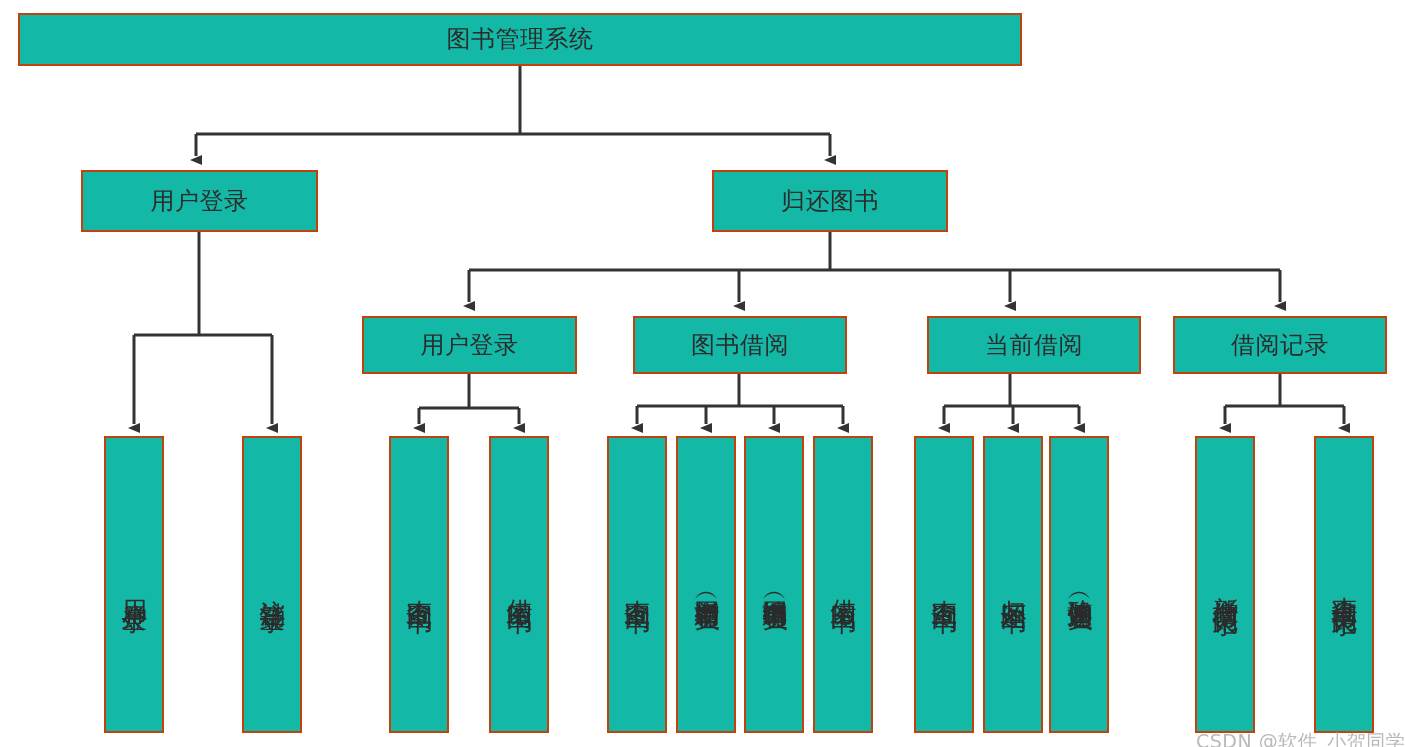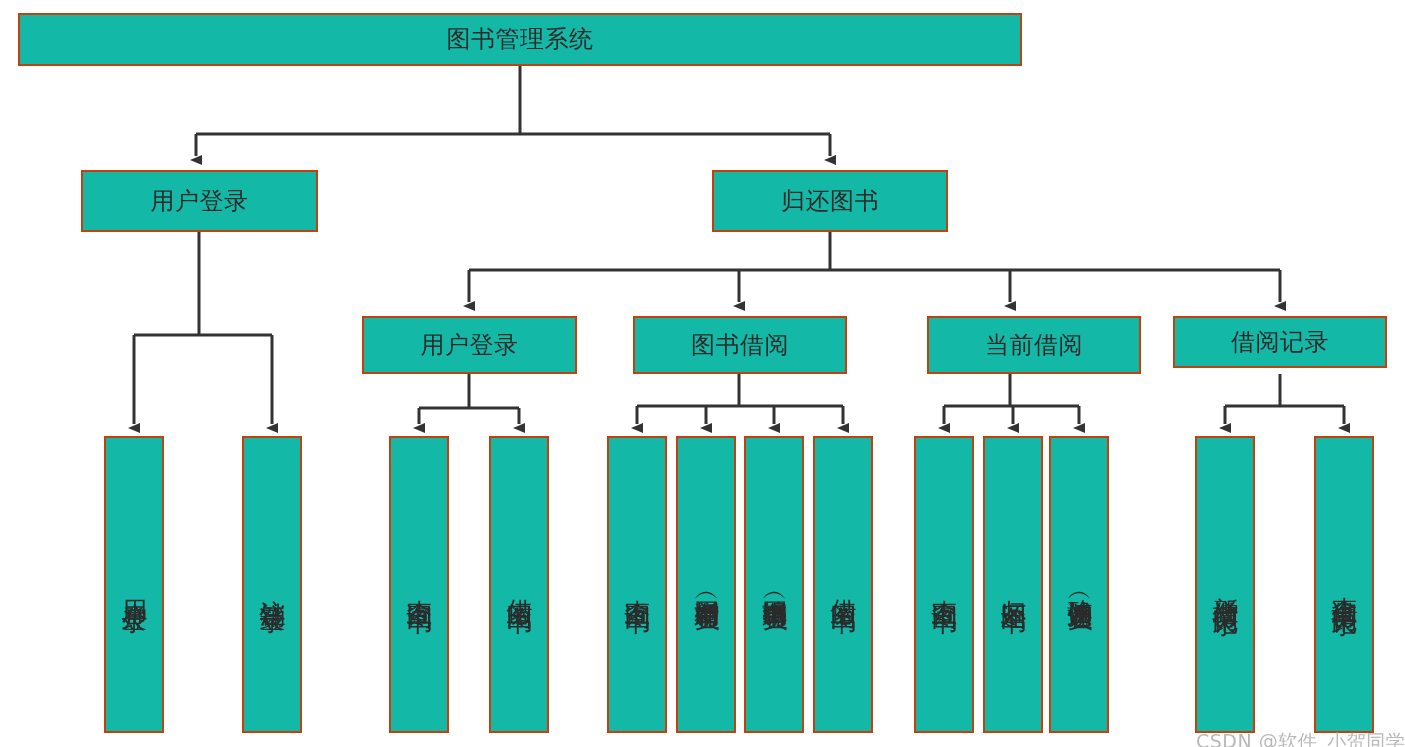--- a/index.html
+++ b/index.html
@@ -135,21 +135,21 @@
 
   <div class="node horiz" style="left:362px; top:316px; width:215px; height:58px;">
     <span class="label">用户登录</span>
   </div>
   <div class="node horiz" style="left:633px; top:316px; width:214px; height:58px;">
     <span class="label">图书借阅</span>
   </div>
   <div class="node horiz" style="left:903px; top:316px; width:214px; height:58px;margin-left:24px;">
     <span class="label">当前借阅</span>
   </div>
-  <div class="node horiz" style="left:1173px; top:316px; width:214px; height:52px;">
+  <div class="node horiz" style="left:1173px; top:316px; width:214px; height:58px;">
     <span class="label">借阅记录</span>
   </div>
 
   <div class="node vert" style="left:104px; top:436px; width:60px; height:297px;">
     <span class="label">用户登录</span>
   </div>
   <div class="node vert" style="left:242px; top:436px; width:60px; height:297px;">
     <span class="label">注销登录</span>
   </div>
 

